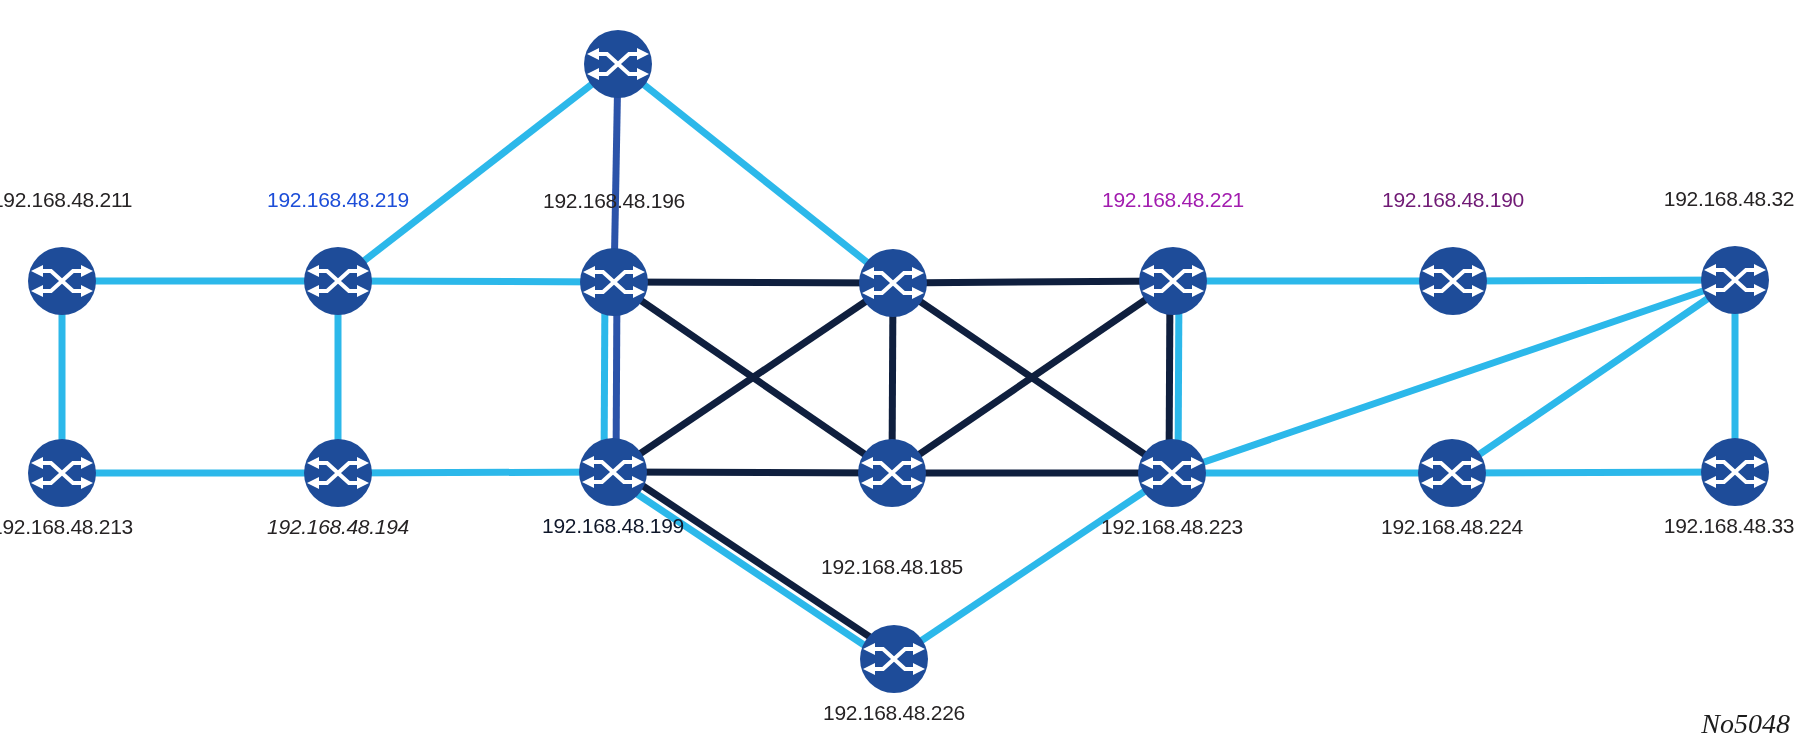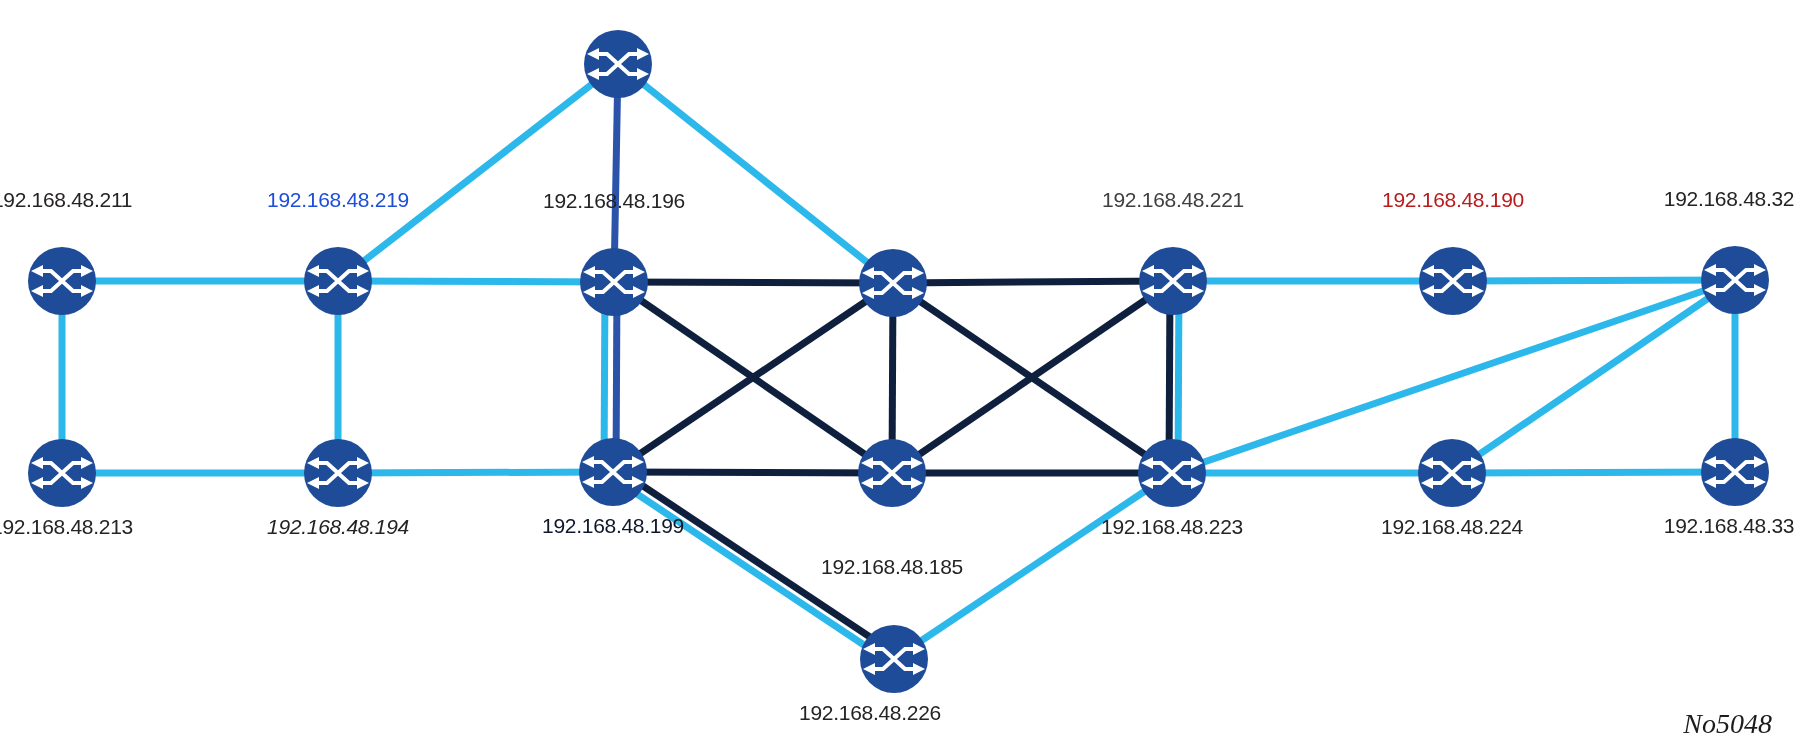--- a/index.html
+++ b/index.html
@@ -33,21 +33,21 @@
     width: 240px;
     text-align: center;
     font-size: 21px;
     letter-spacing: -0.3px;
     line-height: 24px;
     color: #262324;
     white-space: nowrap;
   }
   .figure-number {
     position: absolute;
-    right: 28px;
+    right: 10px;
     top: 708px;
     font-family: "Liberation Serif", serif;
     font-style: italic;
     font-size: 28px;
     color: #1c1c1c;
   }
 </style>
 </head>
 <body>
 
@@ -259,26 +259,26 @@
           <polygon points="-31,10 -19,4 -19,16" fill="#FFFFFF"></polygon>
           <polygon points="31,-10 19,-16 19,-4" fill="#FFFFFF"></polygon>
           <polygon points="31,10 19,4 19,16" fill="#FFFFFF"></polygon>
         </g>
       </g>
     </svg>
   <div id="label-layer">
       <div class="node-label" style="color: rgb(38, 35, 36); left: -58px; top: 188px;">192.168.48.211</div>
       <div class="node-label" style="color: #1d4ed8; left: 218px; top: 188px;">192.168.48.219</div>
       <div class="node-label" style="color: rgb(38, 35, 36); left: 494px; top: 189px; text-align: center;">192.168.48.196</div>
-      <div class="node-label" style="color: #404040; left: 1053px; top: 188px;">192.168.48.221</div>
-      <div class="node-label" style="color: #b91c1c; left: 1333px; top: 188px;">192.168.48.190</div>
+      <div class="node-label" style="color: #a21caf; left: 1053px; top: 188px;">192.168.48.221</div>
+      <div class="node-label" style="color: #701a75; left: 1333px; top: 188px;">192.168.48.190</div>
       <div class="node-label" style="color: rgb(38, 35, 36); left: 1609px; top: 187px;">192.168.48.32</div>
       <div class="node-label" style="color: rgb(38, 35, 36); left: -58px; top: 515px;">192.168.48.213</div>
       <div class="node-label" style="color: rgb(38, 35, 36); left: 218px; top: 515px; font-style: italic;">192.168.48.194</div>
       <div class="node-label" style="color: #0f172a; left: 493px; top: 514px;">192.168.48.199</div>
       <div class="node-label" style="color: rgb(38, 35, 36); left: 772px; top: 515px; margin-top: 40px;">192.168.48.185</div>
       <div class="node-label" style="color: rgb(38, 35, 36); left: 1052px; top: 515px;">192.168.48.223</div>
       <div class="node-label" style="color: rgb(38, 35, 36); left: 1332px; top: 515px;">192.168.48.224</div>
       <div class="node-label" style="color: rgb(38, 35, 36); left: 1609px; top: 514px;">192.168.48.33</div>
-      <div class="node-label" style="color: rgb(38, 35, 36); left: 750px; top: 701px;">192.168.48.226</div>
+      <div class="node-label" style="color: rgb(38, 35, 36); left: 774px; top: 701px;">192.168.48.226</div>
     </div>
   <div class="figure-number">No5048</div>
 </div>
 
 </body></html>

